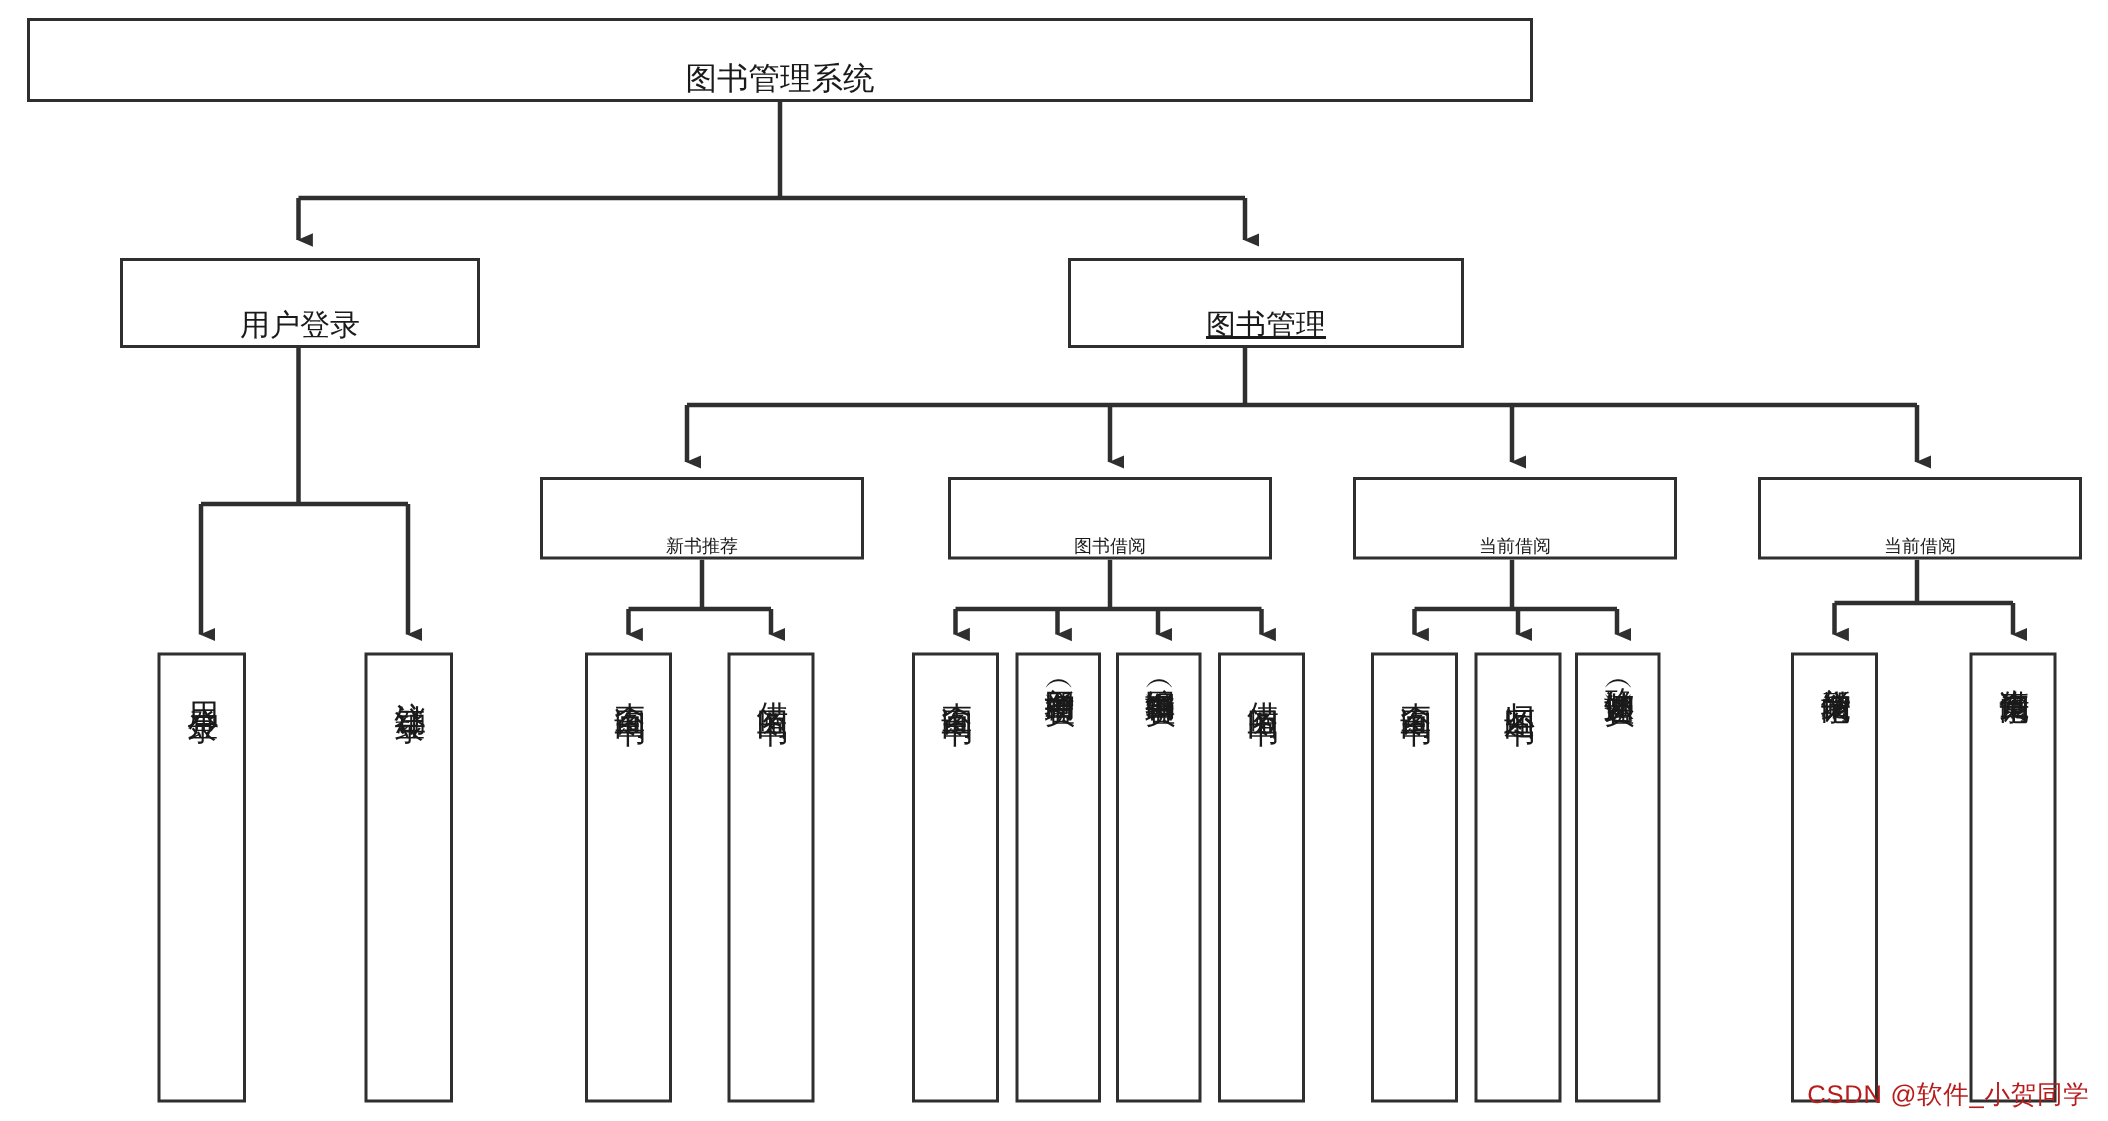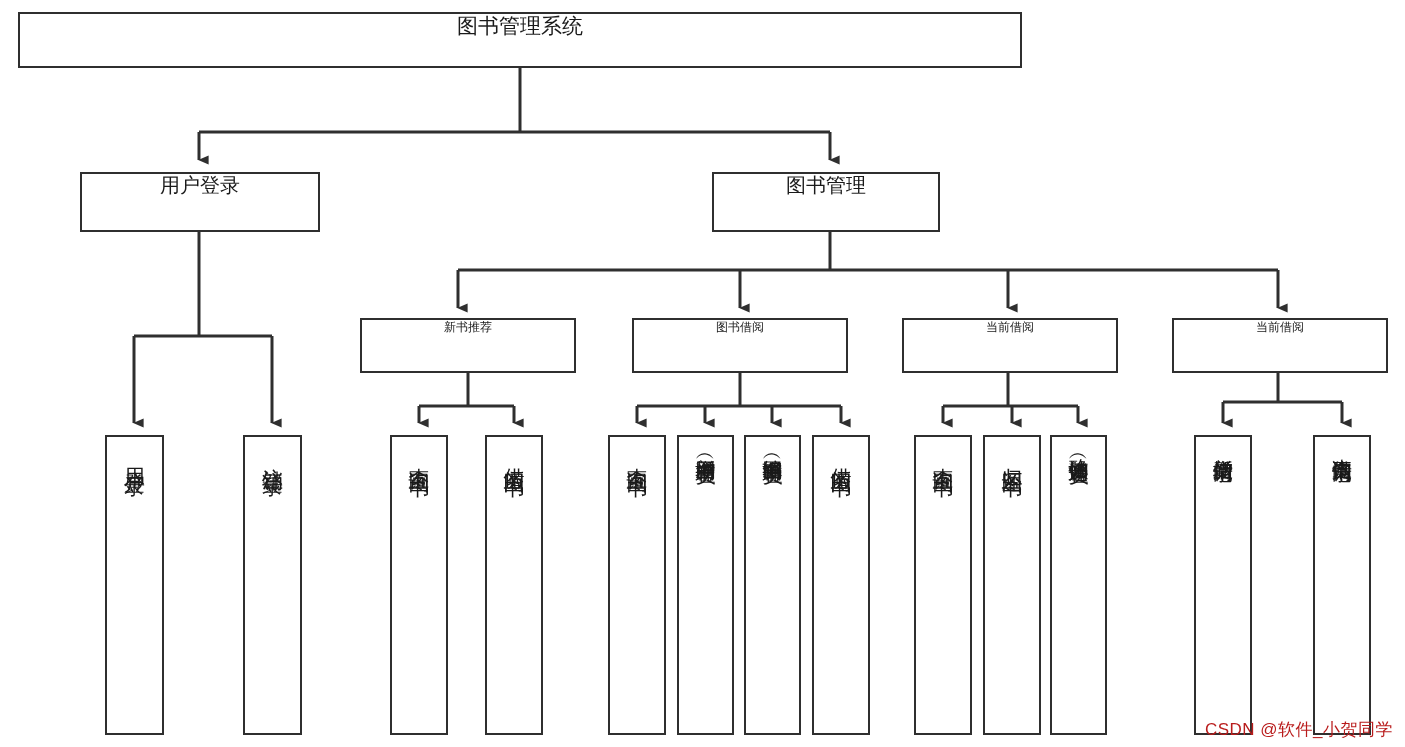--- a/index.html
+++ b/index.html
@@ -26,21 +26,21 @@
     width: 1405px;
     height: 747px;
     pointer-events: none;
   }
   .node {
     position: absolute;
     box-sizing: border-box;
     background: #ffffff;
     border: 2px solid #2f2f2f;
     display: flex;
-    align-items: flex-start;
+    align-items: flex-end;
     justify-content: center;
     text-align: center;
     line-height: 1.18;
   }
   .node-label {
     display: block;
     white-space: pre-line;
   }
   .node.root .node-label { font-size: 21px; }
   .node.lvl2 .node-label { font-size: 20px; }
@@ -135,21 +135,21 @@
   </svg>
 
   <div class="node root" style="left:18px; top:12px; width:1004px; height:56px;">
     <span class="node-label">图书管理系统</span>
   </div>
 
   <div class="node lvl2" style="left:80px; top:172px; width:240px; height:60px;">
     <span class="node-label">用户登录</span>
   </div>
 
-  <div class="node lvl2" style="left:712px; top:172px; width:228px; height:60px;">
+  <div class="node lvl2" style="left:712px; top:172px; width:264px; height:60px;text-decoration:underline;">
     <span class="node-label">图书管理</span>
   </div>
 
   <div class="node lvl3" style="left:360px; top:318px; width:216px; height:55px;">
     <span class="node-label">新书推荐</span>
   </div>
 
   <div class="node lvl3" style="left:632px; top:318px; width:216px; height:55px;">
     <span class="node-label">图书借阅</span>
   </div>

